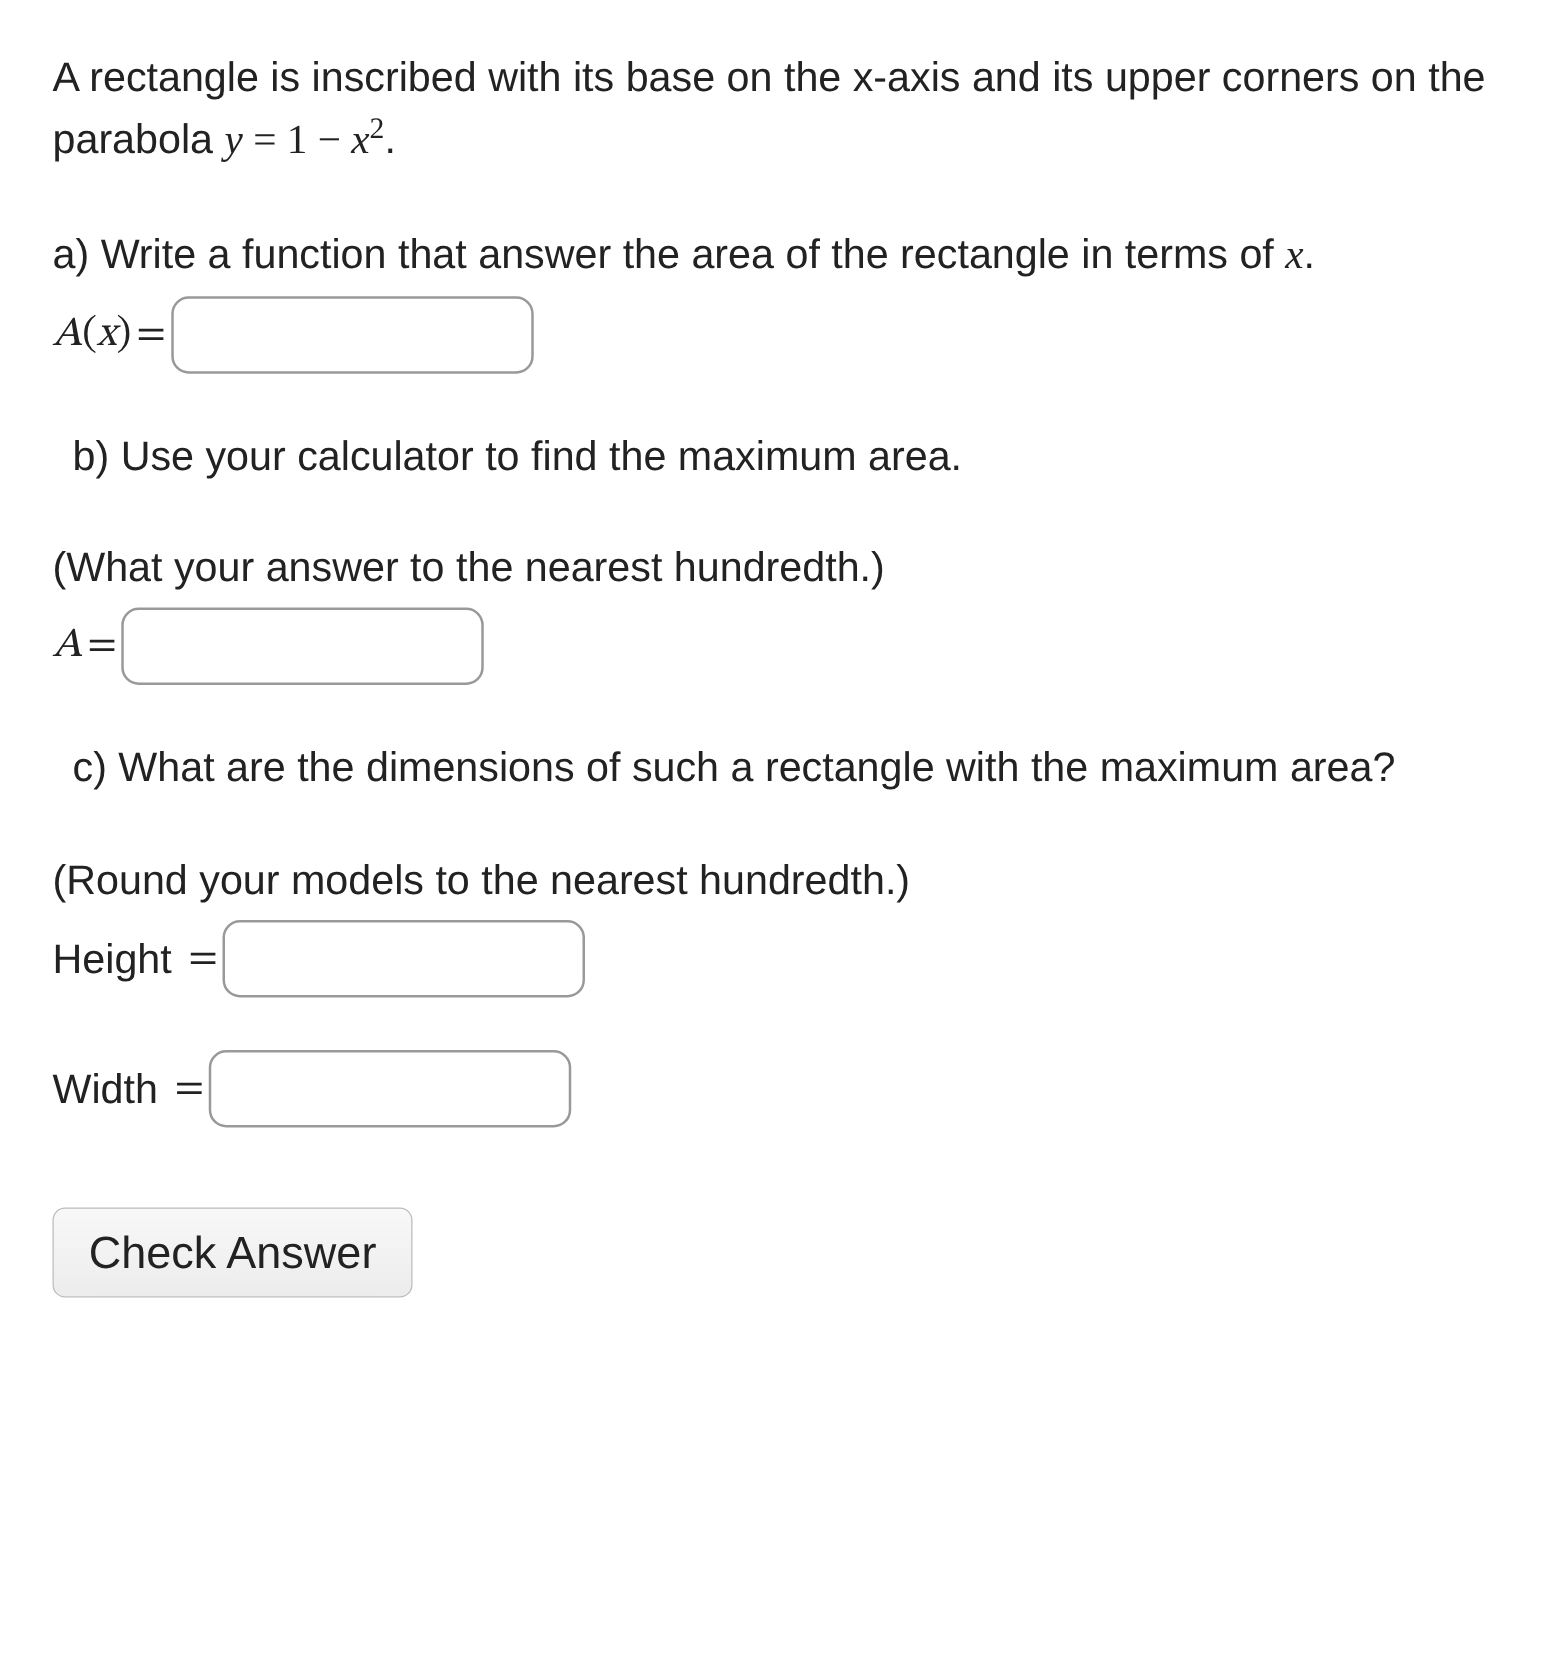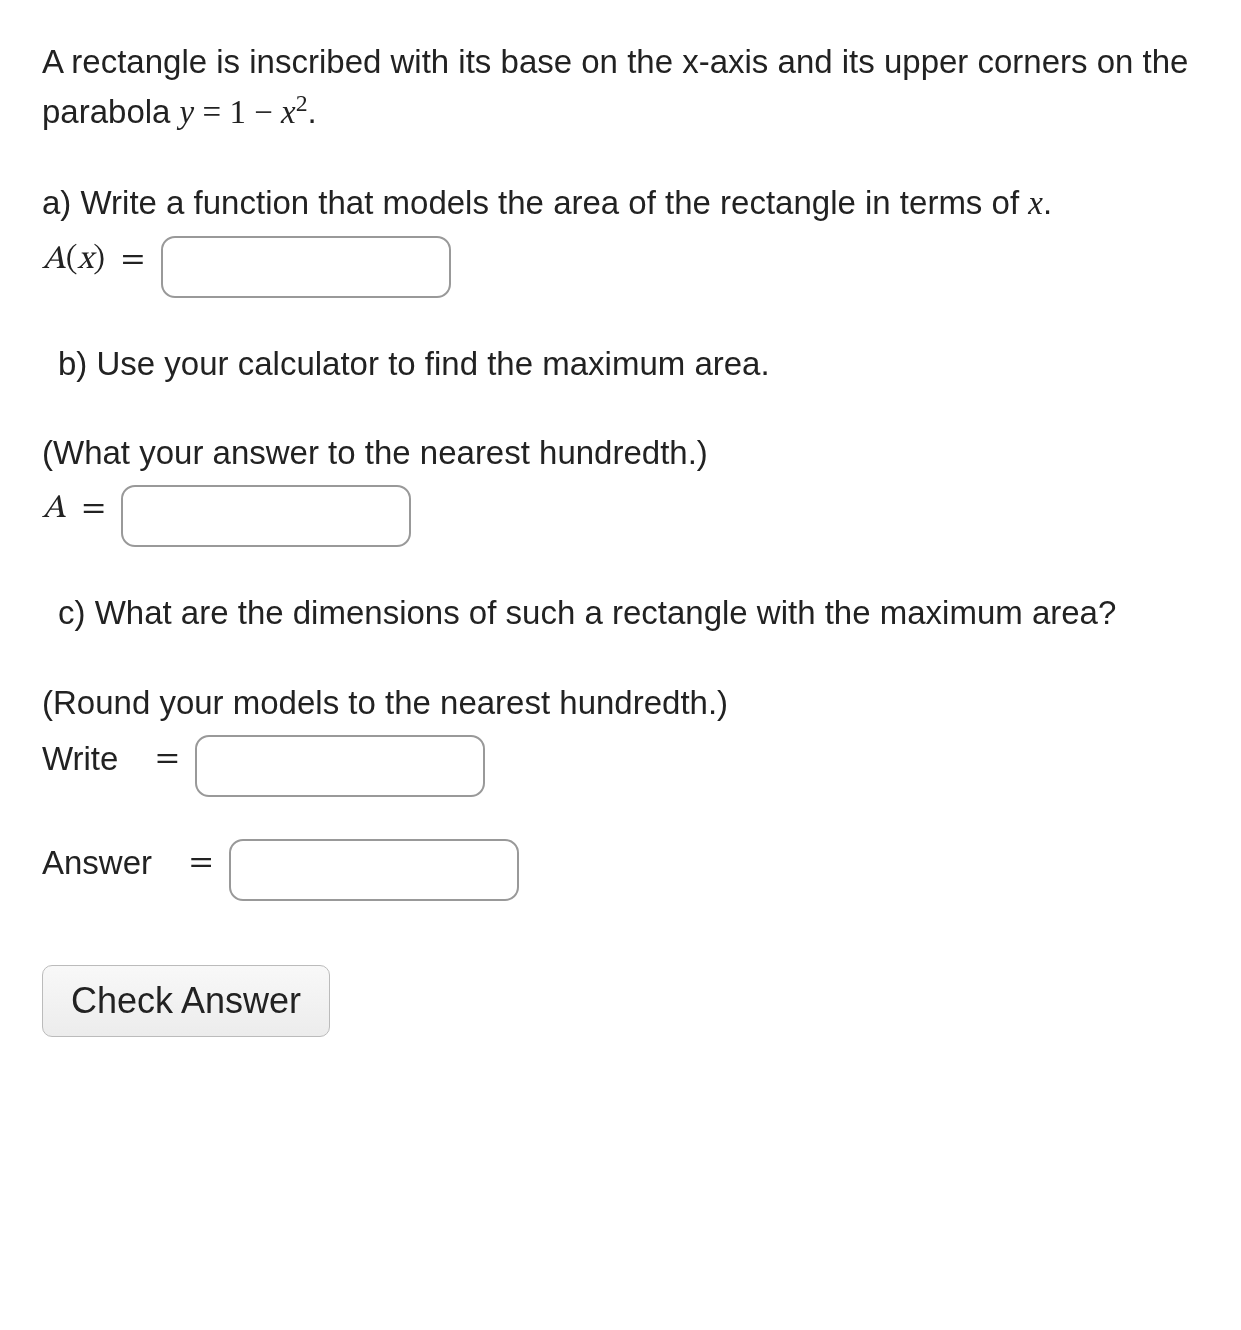--- a/index.html
+++ b/index.html
@@ -25,22 +25,21 @@
     .math-inline .n {
       font-style: normal;
     }
     .sup {
       font-size: 0.72em;
       vertical-align: super;
       font-style: normal;
     }
     .answer-row {
       display: flex;
-      align-items: flex-start;
-      gap: 12px;
+      align-items: center;
       margin-top: 6px;
       margin-bottom: 42px;
     }
     .answer-label {
       font-family: "Cambria Math", "STIX Two Math", "Latin Modern Math", serif;
       font-style: italic;
       white-space: nowrap;
     }
     .answer-label .n {
       font-style: normal;
@@ -87,21 +86,21 @@
 
 
 
 
 <div class="paragraph">
   <span>A rectangle is inscribed with its base on the x-axis and its upper corners on the parabola </span><span class="math-inline"><span>y</span>&nbsp;<span class="n">=</span>&nbsp;<span class="n">1</span>&nbsp;<span class="n">−</span>&nbsp;<span>x</span><span class="sup">2</span></span><span>.</span>
 </div>
 
 
 <div class="paragraph tight">
-  <span>a) Write a function that models the area of the rectangle in terms of </span><span class="math-inline">x</span><span>.</span>
+  <span>a) Write a function that answer the area of the rectangle in terms of </span><span class="math-inline">x</span><span>.</span>
 </div>
 <div class="answer-row">
   <span class="answer-label">
     <span>A</span><span class="n">(</span><span>x</span><span class="n">)</span>
   </span>
   <span class="eq">=</span>
   <input class="text-field" type="text" value="" style="">
 </div>
 
 
@@ -110,26 +109,26 @@
 <div class="answer-row">
   <span class="answer-label">A</span>
   <span class="eq">=</span>
   <input class="text-field" type="text" value="" style="">
 </div>
 
 
 <div class="paragraph section-gap">c) What are the dimensions of such a rectangle with the maximum area?</div>
 <div class="paragraph tight">(Round your models to the nearest hundredth.)</div>
 <div class="answer-row">
-  <span class="plain-label">Write</span>
+  <span class="plain-label">Height</span>
   &nbsp;<span class="eq">=</span>
   <input class="text-field" type="text" value="" style="">
 </div>
 <div class="answer-row">
-  <span class="plain-label">Answer</span>
+  <span class="plain-label">Width</span>
   &nbsp;<span class="eq">=</span>
   <input class="text-field" type="text" value="" style="">
 </div>
 
 
 <button class="check">Check Answer</button>
 
 
 
 

